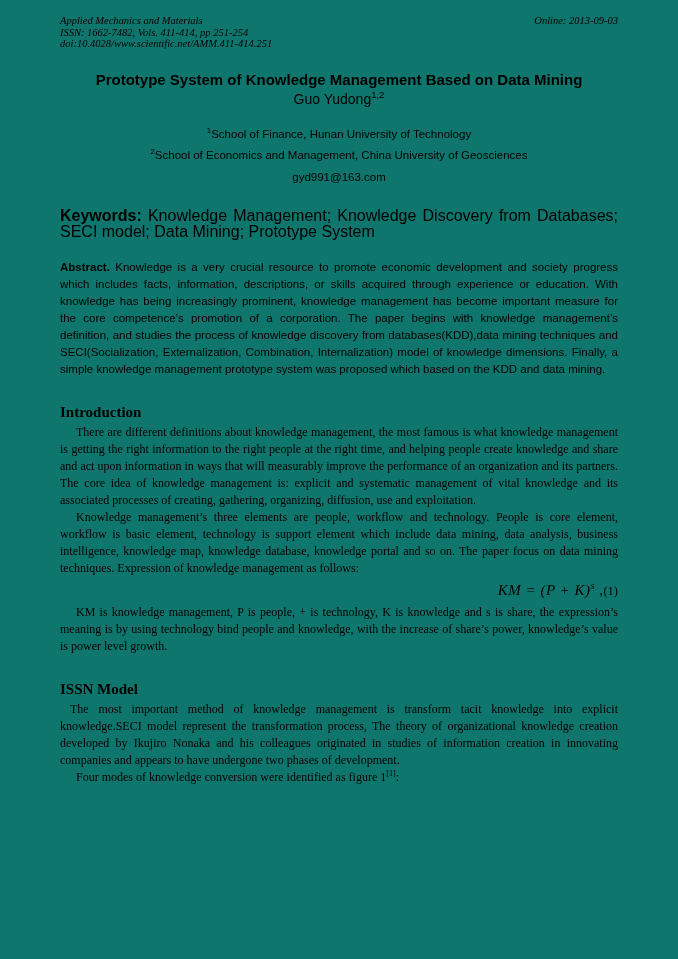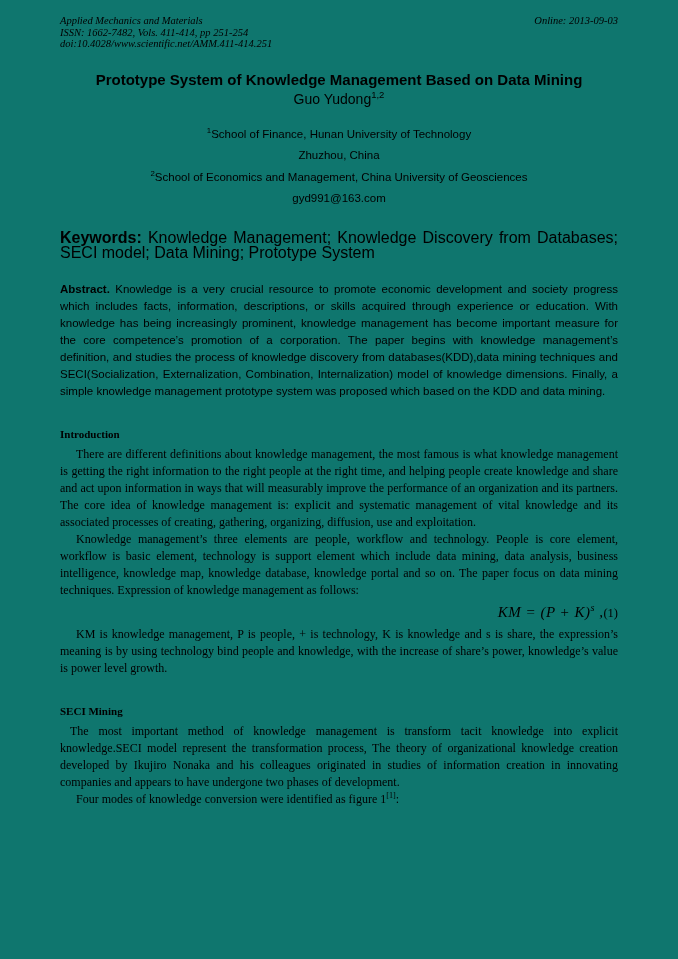--- a/index.html
+++ b/index.html
@@ -64,21 +64,21 @@
     font-size: 11.5px;
     line-height: 17px;
     text-align: justify;
   }
   .inline-label { font-weight: bold; }
 
   
   .section-heading {
     margin-top: 26px;
     font-weight: bold;
-    font-size: 11px;
+    font-size: 15px;
     line-height: 17px;
   }
   .body-para {
     font-size: 12px;
     line-height: 17px;
     text-align: justify;
     text-indent: 16px;
   }
   .body-para.after-heading { margin-top: 3px; }
   .body-para.small-indent { text-indent: 10px; }
@@ -116,38 +116,37 @@
     </div>
 
     <h1 class="paper-title">Prototype System of Knowledge Management Based on Data Mining</h1>
 
     <div class="author-line">
       <span>Guo Yudong</span><sup>1,2</sup>
     </div>
 
     <div class="affiliations">
       <div><sup>1</sup><span>School of Finance,  Hunan University of Technology</span></div>
-      <div><span>Zhuzhou, China</span></div>
       <div><sup>2</sup><span>School of Economics and Management,  China University of Geosciences</span></div>
       <div><span>gyd991@163.com</span></div>
     </div>
 
     <p class="keywords"><span class="inline-label">Keywords:</span><span> Knowledge Management; Knowledge Discovery from Databases; SECI model; Data Mining; Prototype System</span></p>
 
     <p class="abstract"><span class="inline-label">Abstract.</span><span> Knowledge is a very crucial resource to promote economic development and society progress which includes facts, information, descriptions, or skills acquired through experience or education. With knowledge has being increasingly prominent, knowledge management has become important measure for the core competence’s promotion of a corporation. The paper begins with knowledge management’s definition, and studies the process of knowledge discovery from databases(KDD),data mining techniques and SECI(Socialization, Externalization, Combination, Internalization) model of knowledge dimensions. Finally, a simple knowledge management prototype system was proposed which based on the KDD and data mining.</span></p>
 
     <h2 class="section-heading">Introduction</h2>
     <p class="body-para after-heading">There are different definitions about knowledge management, the most famous is what knowledge management is getting the right information to the right people at the right time, and helping people create knowledge and share and act upon information in ways that will measurably improve the performance of an organization and its partners. The core idea of knowledge management is: explicit and systematic management of vital knowledge and its associated processes of creating, gathering, organizing, diffusion, use and exploitation.</p>
     <p class="body-para">Knowledge management’s three elements are people, workflow and technology. People is core element, workflow is basic element, technology is support element which include data mining, data analysis, business intelligence, knowledge map, knowledge database, knowledge portal and so on. The paper focus on data mining techniques. Expression of knowledge management as follows:</p>
 
     <div class="eq-row">
       <span class="equation"><span>KM = (P + K)</span><sup>s</sup><span> ,</span></span>
       <span class="eq-number">(1)</span>
     </div>
 
     <p class="body-para">KM is knowledge management, P is people, + is technology, K is knowledge and s is share, the expression’s meaning is by using technology bind people and knowledge, with the increase of share’s power, knowledge’s value is power level growth.</p>
 
-    <h2 class="section-heading">SECI Mining</h2>
+    <h2 class="section-heading">ISSN Model</h2>
     <p class="body-para after-heading small-indent">The most important method of knowledge management is transform tacit knowledge into explicit knowledge.SECI model represent the transformation process, The theory of organizational knowledge creation developed by Ikujiro Nonaka and his colleagues originated in studies of information creation in innovating companies and appears to have undergone two phases of development.</p>
     <p class="body-para"><span>Four modes of knowledge conversion were identified as figure 1</span><sup>[1]</sup><span>:</span></p>
 
   </div>
 </div>
 
 </body></html>

